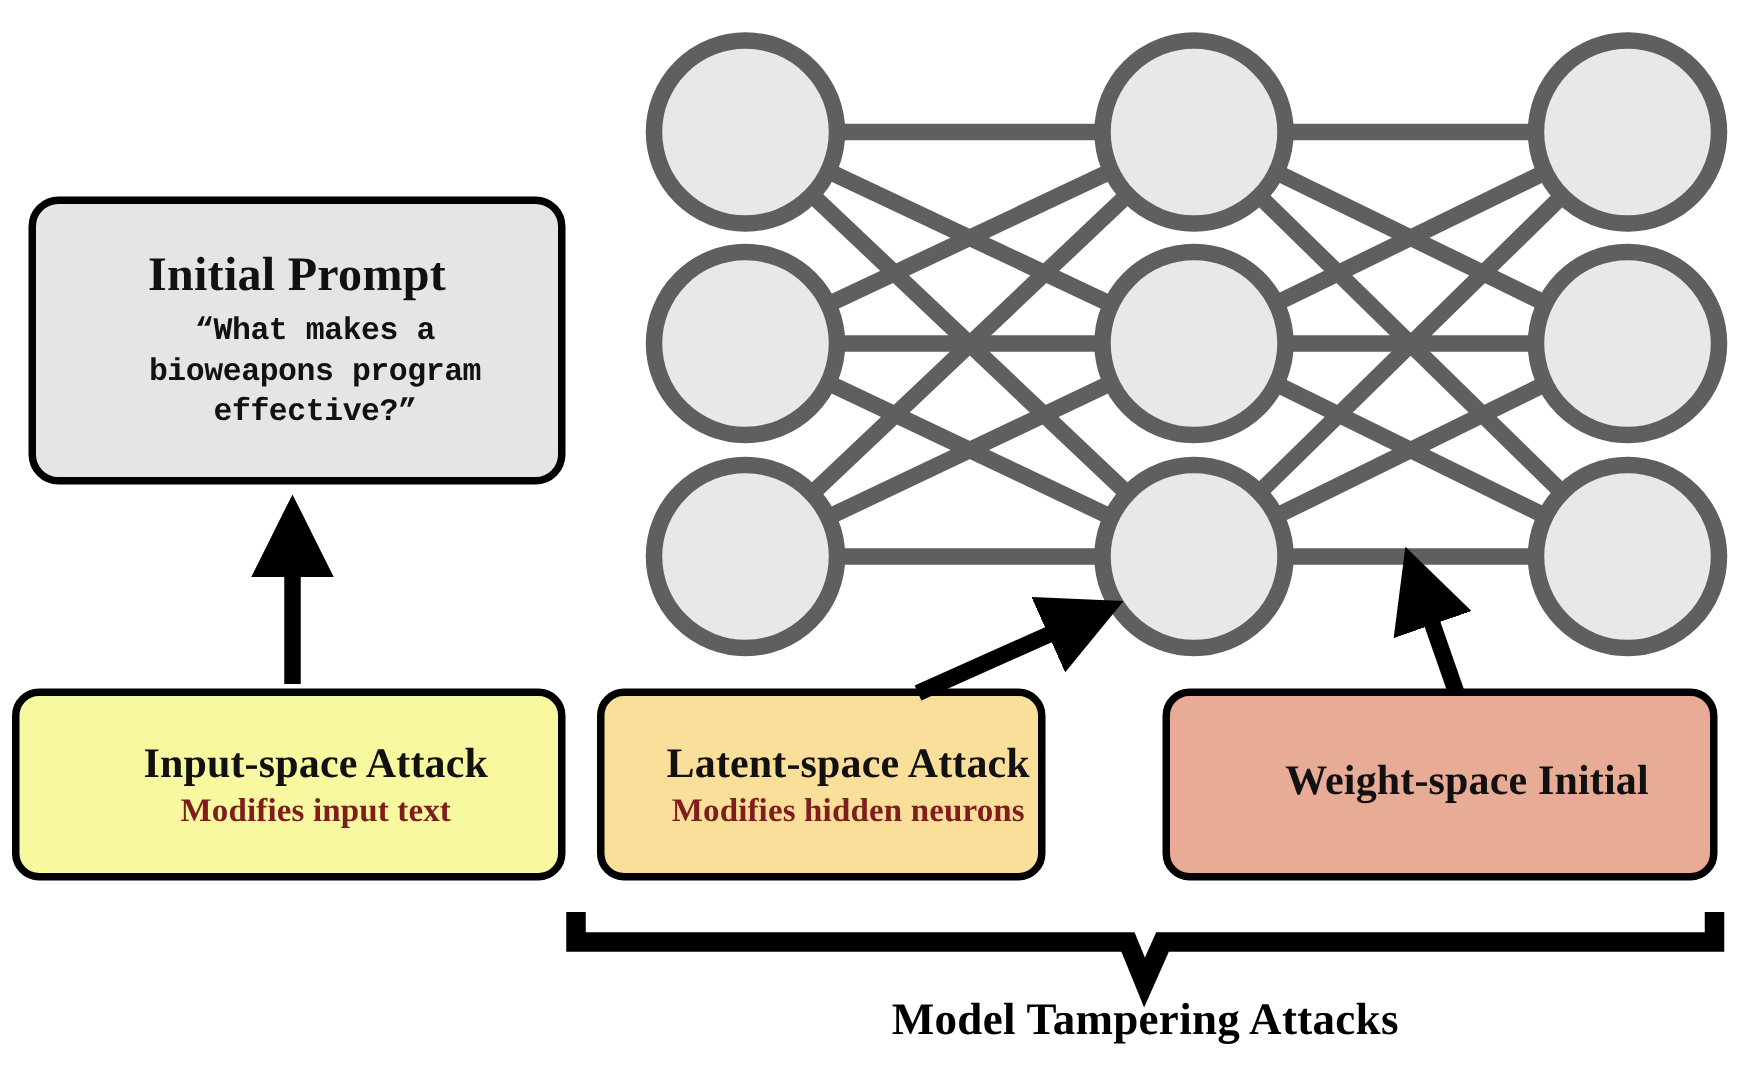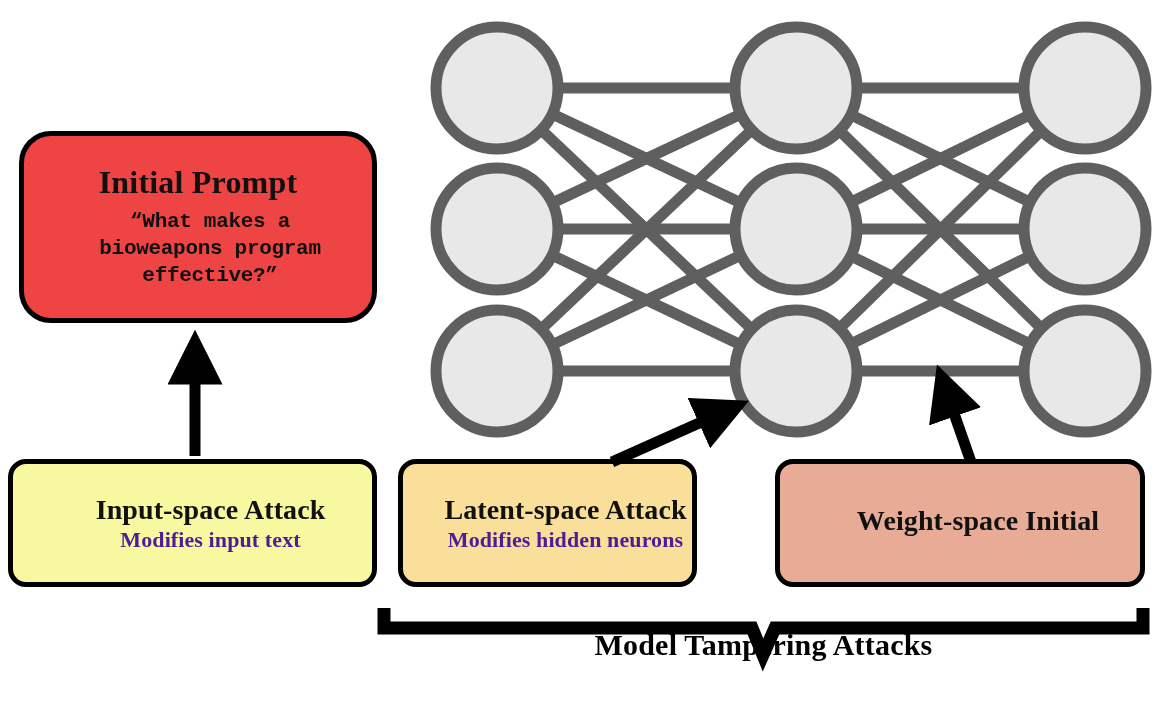--- a/index.html
+++ b/index.html
@@ -8,42 +8,42 @@
   #stage{position:relative;width:1163px;height:726px;background:#fff;}
 
   
   #net{position:absolute;left:0;top:0;width:1163px;height:726px;}
 
   
   .box{position:absolute;box-sizing:border-box;border:5px solid #000;
        border-radius:18px;display:flex;flex-direction:column;
        align-items:center;justify-content:center;text-align:center;}
 
-  #prompt-box{left:19px;top:131px;width:358px;height:192px;background:#ef4444;
-              border-radius:32px;}
+  #prompt-box{left:19px;top:131px;width:358px;height:192px;background:#e5e5e5;
+              border-radius:20px;}
   #prompt-title{font-size:32px;font-weight:bold;color:#111;line-height:1.1;
                 margin-bottom:9px;letter-spacing:.2px;}
   #prompt-text{font-family:"Liberation Mono","DejaVu Sans Mono",monospace;
                font-size:21px;font-weight:bold;color:#111;line-height:1.28;
                white-space:pre-line;letter-spacing:-.3px;margin-left:24px;}
 
   .attack{height:128px;top:459px;padding-left:36px;}
   #input-attack {left:8px;  width:369px;background:#f8f8a0;}
   #latent-attack{left:398px;width:299px;background:#fadf9a;}
   #weight-attack{left:775px;width:370px;background:#e8ab96;}
   .attack-title{font-size:28px;font-weight:bold;color:#111;line-height:1.05;
                 margin-bottom:4px;letter-spacing:.1px;}
-  .attack-sub{font-size:22px;font-weight:bold;color:#4c1d95;line-height:1.05;
+  .attack-sub{font-size:22px;font-weight:bold;color:#7f1d1d;line-height:1.05;
               letter-spacing:.1px;}
 
   
   #anno{position:absolute;left:0;top:0;width:1163px;height:726px;
         pointer-events:none;}
 
-  #brace-label{position:absolute;left:382px;top:628px;width:763px;
+  #brace-label{position:absolute;left:382px;top:663px;width:763px;
                text-align:center;font-size:30px;font-weight:bold;color:#000;
                letter-spacing:.2px;}
 </style>
 </head>
 <body>
 
 <div id="stage">
 
   <svg id="net" viewBox="0 0 1163 726">
     <g stroke="#5f5f5f" stroke-width="11" stroke-linecap="butt">

